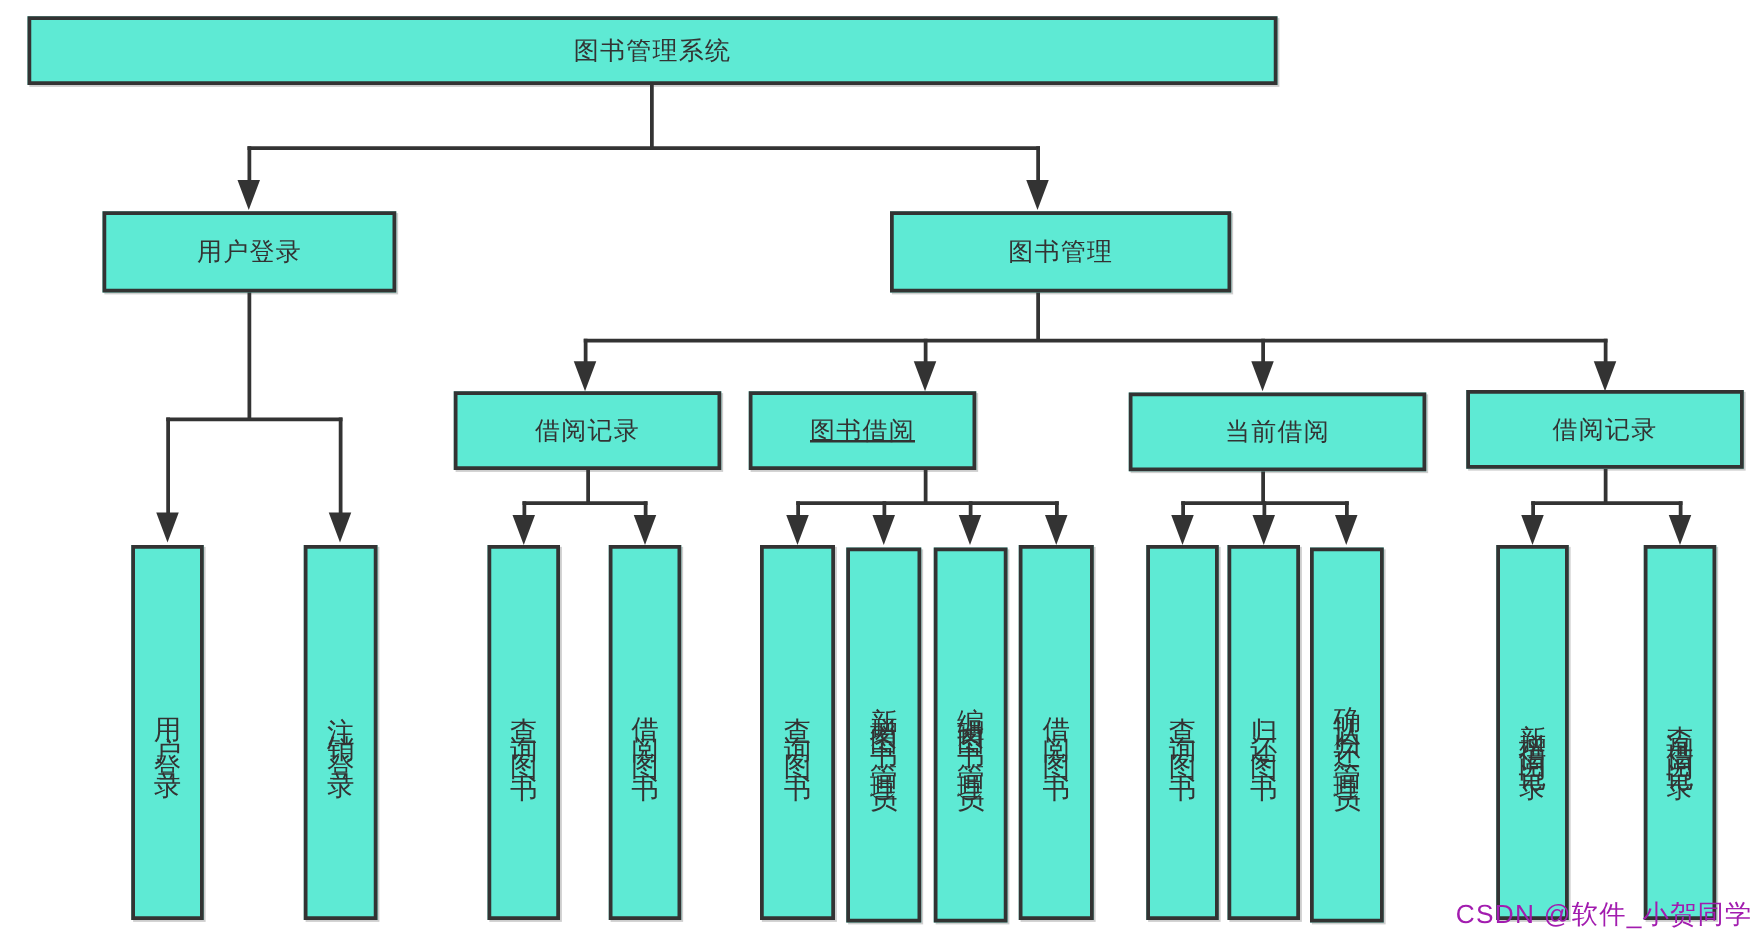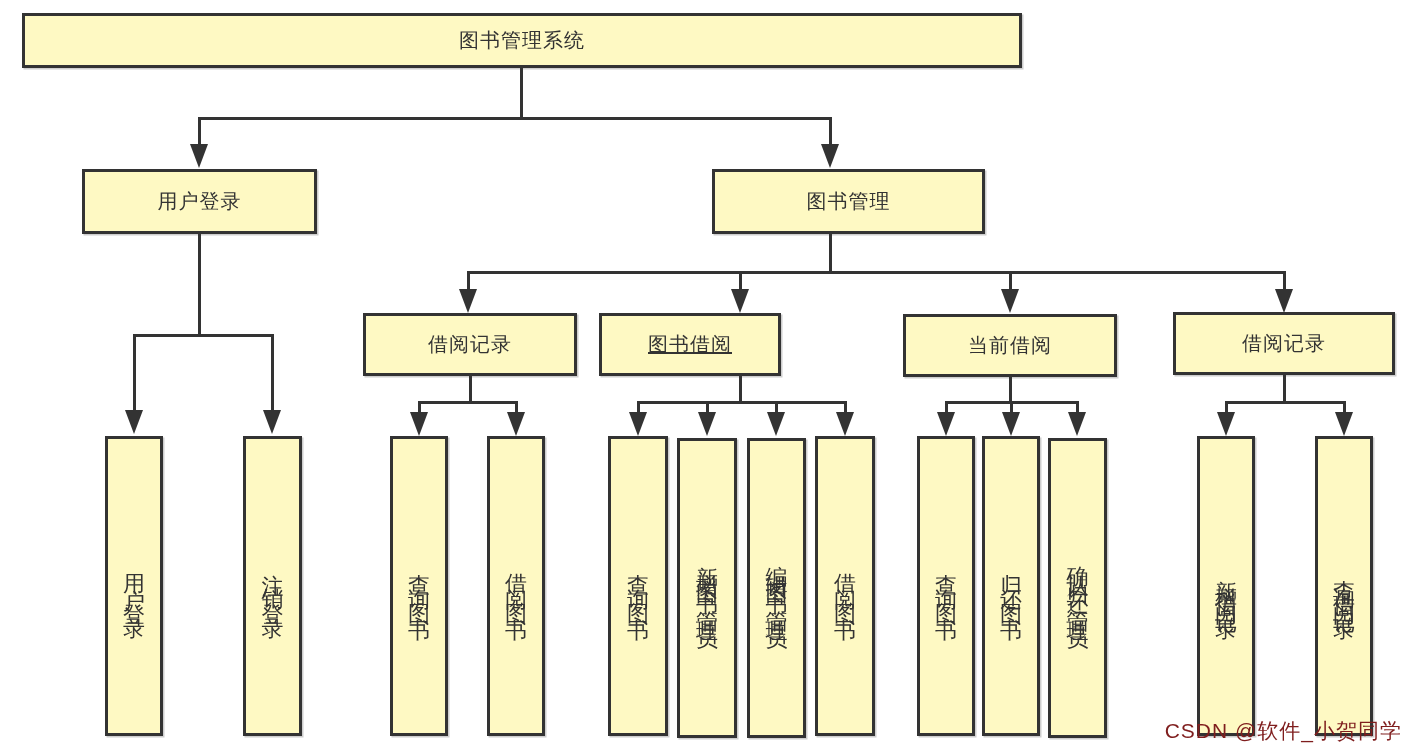--- a/index.html
+++ b/index.html
@@ -6,21 +6,21 @@
   .canvas{
     position:relative;
     width:1405px;height:747px;
     background:#ffffff;
     font-family:"Liberation Sans","DejaVu Sans",sans-serif;
     overflow:hidden;
   }
   
   .node{
     position:absolute;box-sizing:border-box;
-    border:3px solid #333333;background:#fef9c3;
+    border:3px solid #333333;background:#5eead4;
     display:flex;align-items:center;justify-content:center;
     color:#333333;
     box-shadow:1.5px 1.5px 0 rgba(60,60,60,.25);
   }
   .hnode{font-size:20px;letter-spacing:1px;}
   .vnode .lbl{
     writing-mode:vertical-rl;
     text-orientation:mixed;
     font-size:22px;line-height:1;
     color:#333333;
@@ -39,21 +39,21 @@
     border-right:9px solid transparent;
     border-top:24px solid #333333;
   }
 
   
   #n-root{left:22px;top:13px;width:1000px;height:55px;}
   #n-login{left:82px;top:169px;width:235px;height:65px;}
   #n-mgmt{left:712px;top:169px;width:273px;height:65px;}
   #n-rec{left:363px;top:313px;width:214px;height:63px;}
   #n-bor{left:599px;top:313px;width:182px;height:63px;text-decoration:underline;}
-  #n-cur{left:903px;top:314px;width:214px;height:63px;font-family:Liberation Serif, serif;}
+  #n-cur{left:903px;top:314px;width:238px;height:63px;font-family:Liberation Serif, serif;}
   #n-hist{left:1173px;top:312px;width:222px;height:63px;}
   #n-l1{left:105px;top:436px;width:58px;height:300px;}
   #n-l2{left:243px;top:436px;width:59px;height:300px;}
   #n-a1{left:390px;top:436px;width:58px;height:300px;}
   #n-a2{left:487px;top:436px;width:58px;height:300px;}
   #n-b1{left:608px;top:436px;width:60px;height:300px;}
   #n-b2{left:677px;top:438px;width:60px;height:300px;}
   #n-b3{left:747px;top:438px;width:59px;height:300px;}
   #n-b4{left:815px;top:436px;width:60px;height:300px;}
   #n-c1{left:917px;top:436px;width:58px;height:300px;}
@@ -118,21 +118,21 @@
   #c-hist-stem{left:1283px;top:375px;height:28px;}
   #c-hist-h{left:1225px;top:401px;width:121px;}
   #c-hist-s1{left:1225px;top:401px;height:13px;}
   #c-hist-s2{left:1343px;top:401px;height:13px;}
   #a-d1{left:1217px;top:412px;}
   #a-d2{left:1335px;top:412px;}
 
   
   .wm{
     position:absolute;right:3px;top:717px;
-    font-size:21px;color:#7f1d1d;letter-spacing:1px;
+    font-size:21px;color:#a21caf;letter-spacing:1px;
     white-space:nowrap;
   }
 </style>
 </head>
 <body>
 
 <div class="canvas">
 
   <div class="vl" id="c-root-stem"></div>
   <div class="hl" id="c-lv1-h"></div>

